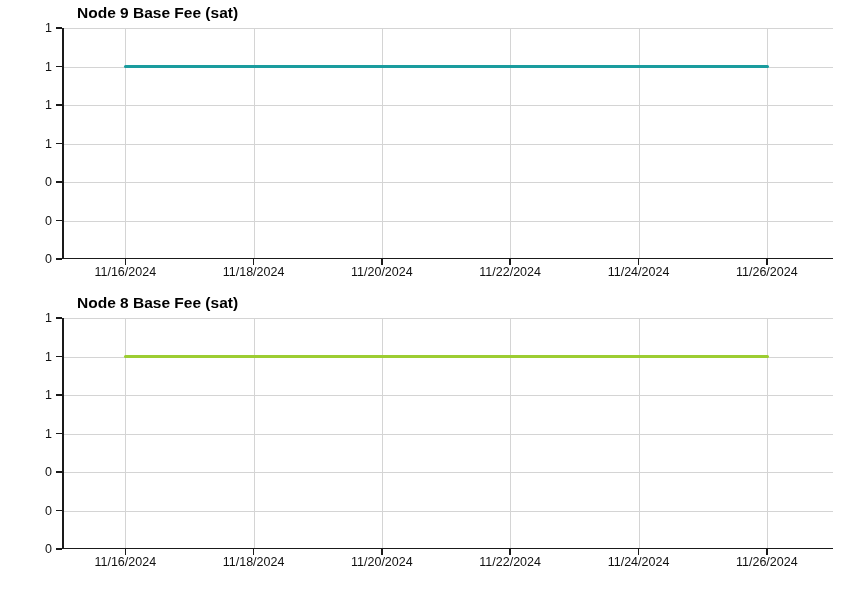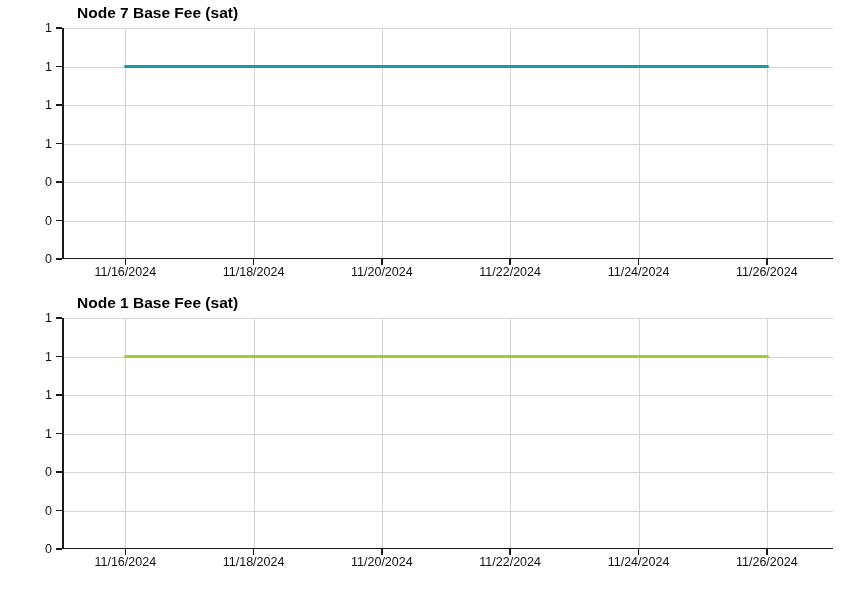--- a/index.html
+++ b/index.html
@@ -28,21 +28,21 @@
     position:absolute;width:90px;height:17px;text-align:center;
     font-size:12.5px;line-height:17px;color:#111111;
   }
 </style>
 </head>
 <body>
 
 <div class="canvas">
 
   <section class="chart" style="top:0px;">
-    <h2 class="chart-title">Node 7 Base Fee (sat)</h2>
+    <h2 class="chart-title">Node 9 Base Fee (sat)</h2>
     <div class="plot">
         <div class="gridline-h" style="top: 0px; background: rgb(212, 212, 212);"></div>
         <div class="gridline-h" style="top: 38.5px; background: rgb(212, 212, 212);"></div>
         <div class="gridline-h" style="top: 77px; background: rgb(212, 212, 212);"></div>
         <div class="gridline-h" style="top: 115.5px; background: rgb(212, 212, 212);"></div>
         <div class="gridline-h" style="top: 154px; background: rgb(212, 212, 212);"></div>
         <div class="gridline-h" style="top: 192.5px; background: rgb(212, 212, 212);"></div>
         <div class="gridline-v" style="left: 63.2991px; background: rgb(212, 212, 212);"></div>
         <div class="gridline-v" style="left: 191.594px; background: rgb(212, 212, 212);"></div>
         <div class="gridline-v" style="left: 319.888px; background: rgb(212, 212, 212);"></div>
@@ -75,21 +75,21 @@
       <div class="x-tick-label" style="left: 336.888px; top: 264px; color: rgb(17, 17, 17);">11/20/2024</div>
       <div class="x-tick-mark" style="left: 509.432px; top: 259px; background: rgb(26, 26, 26);"></div>
       <div class="x-tick-label" style="left: 465.182px; top: 264px; color: rgb(17, 17, 17);">11/22/2024</div>
       <div class="x-tick-mark" style="left: 637.804px; top: 259px; background: rgb(26, 26, 26);"></div>
       <div class="x-tick-label" style="left: 593.554px; top: 264px; color: rgb(17, 17, 17);">11/24/2024</div>
       <div class="x-tick-mark" style="left: 766.098px; top: 259px; background: rgb(26, 26, 26);"></div>
       <div class="x-tick-label" style="left: 721.848px; top: 264px; color: rgb(17, 17, 17);">11/26/2024</div>
     </section>
 
   <section class="chart" style="top:290px;">
-    <h2 class="chart-title">Node 1 Base Fee (sat)</h2>
+    <h2 class="chart-title">Node 8 Base Fee (sat)</h2>
     <div class="plot">
         <div class="gridline-h" style="top: 0px; background: rgb(212, 212, 212);"></div>
         <div class="gridline-h" style="top: 38.5px; background: rgb(212, 212, 212);"></div>
         <div class="gridline-h" style="top: 77px; background: rgb(212, 212, 212);"></div>
         <div class="gridline-h" style="top: 115.5px; background: rgb(212, 212, 212);"></div>
         <div class="gridline-h" style="top: 154px; background: rgb(212, 212, 212);"></div>
         <div class="gridline-h" style="top: 192.5px; background: rgb(212, 212, 212);"></div>
         <div class="gridline-v" style="left: 63.2991px; background: rgb(212, 212, 212);"></div>
         <div class="gridline-v" style="left: 191.594px; background: rgb(212, 212, 212);"></div>
         <div class="gridline-v" style="left: 319.888px; background: rgb(212, 212, 212);"></div>

